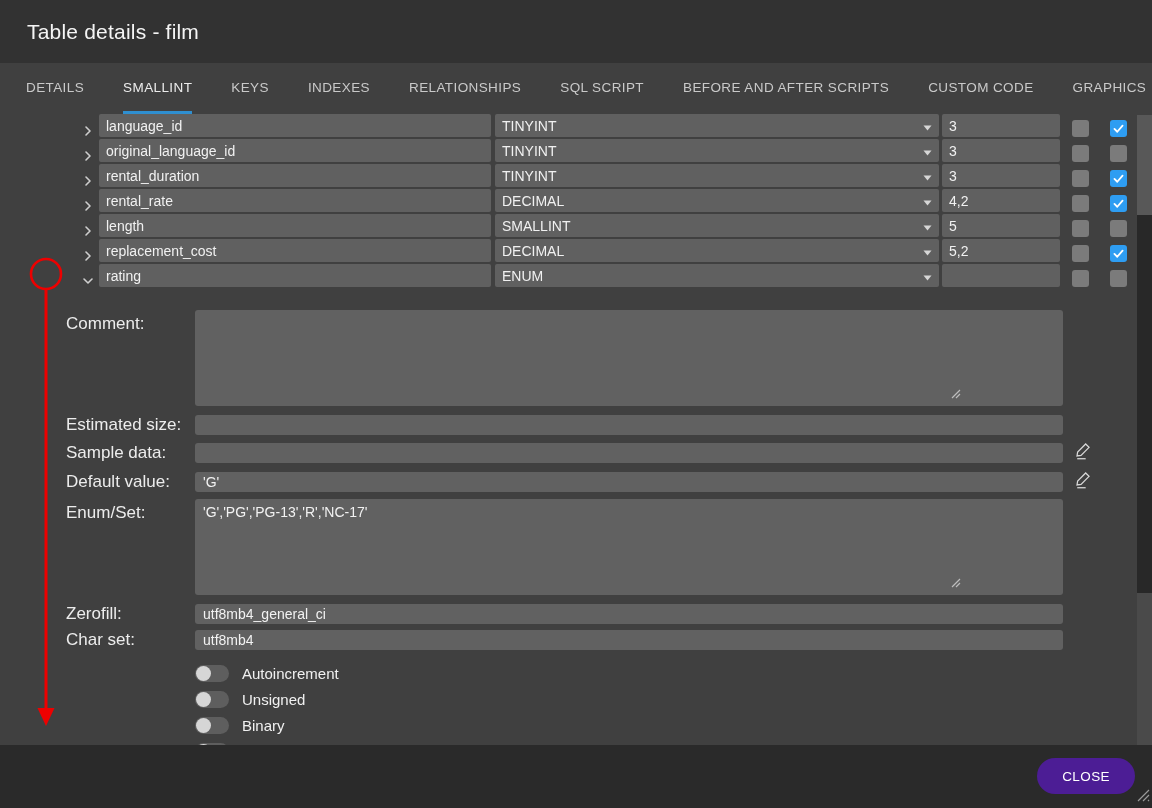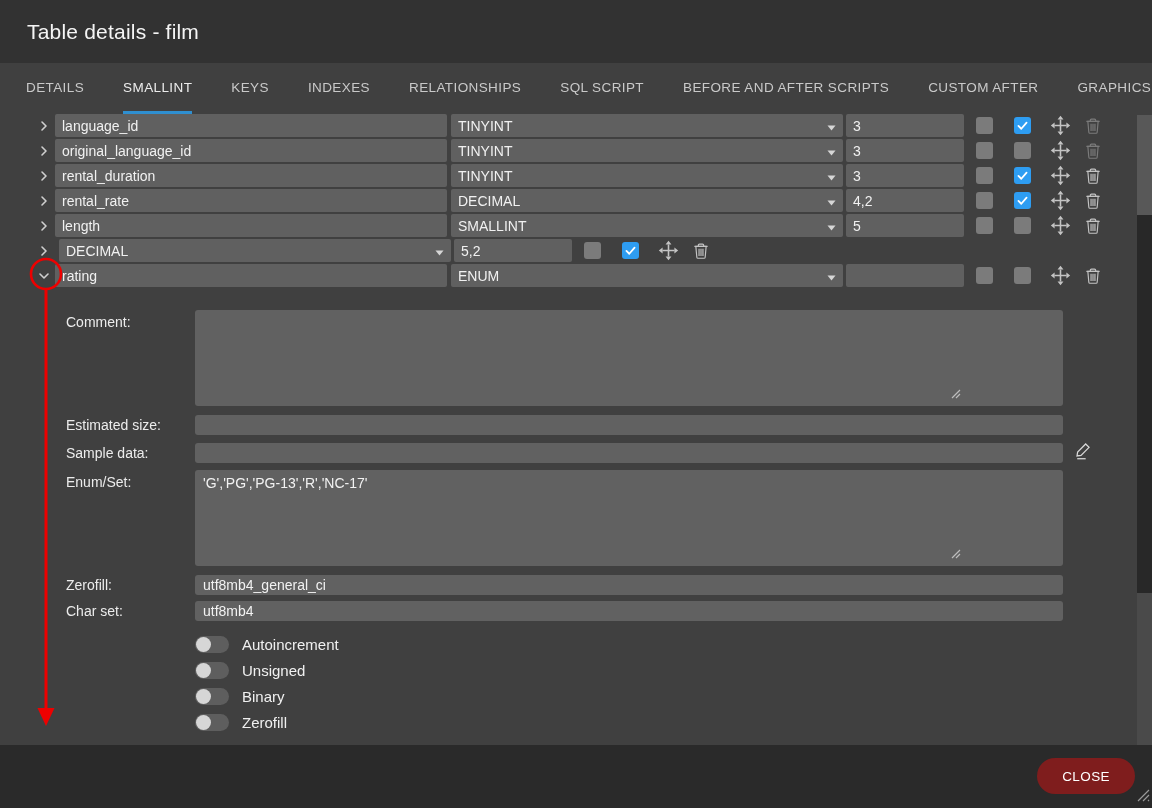--- a/index.html
+++ b/index.html
@@ -24,49 +24,49 @@
   
   .tab-bar { display: flex; gap: 39px; padding: 14px 0 0 26px; height: 48px; }
   .tab {
     font-size: 13.5px; letter-spacing: 0.4px; color: #c9c9c9;
     padding-bottom: 9px; border-bottom: 3px solid transparent; cursor: pointer;
     white-space: nowrap;
   }
   .tab.active { color: #ececec; border-bottom-color: #2f8fd0; }
   
   .rows { margin-top: 0; }
-  .col-row { display: flex; align-items: center; height: 23px; margin-bottom: 2px; }
+  .col-row { display: flex; align-items: flex-end; height: 23px; margin-bottom: 2px; padding-left: 44px; }
   .chev { width: 22px; margin-left: 33px; display: flex; align-items: center; justify-content: center; cursor: pointer; flex: none; }
   .name-input, .size-input, .type-select {
     background: #606060; border: none; border-radius: 2px; height: 23px;
     color: #f1f1f1; font-family: "Liberation Sans", sans-serif; font-size: 14px;
     padding: 0 7px; outline: none;
   }
   .name-input { width: 392px; flex: none; }
-  .type-select { width: 392px; margin-left: 4px; flex: none; display: flex; align-items: center; justify-content: space-between; cursor: pointer; }
+  .type-select { width: 444px; margin-left: 4px; flex: none; display: flex; align-items: center; justify-content: space-between; cursor: pointer; }
   .size-input { width: 118px; margin-left: 3px; flex: none; }
   .checkbox {
     width: 17px; height: 17px; border-radius: 3px; background: #7b7b7b;
     flex: none; cursor: pointer; display: flex; align-items: center; justify-content: center;
   }
   .checkbox.cb1 { margin-left: 12px; }
   .checkbox.cb2 { margin-left: 21px; }
   .checkbox svg { display: none; }
   .checkbox.checked { background: #2e9df2; }
   .checkbox.checked svg { display: block; }
   .icon-btn { flex: none; display: flex; align-items: center; justify-content: center; cursor: pointer; }
   .icon-btn.move { margin-left: 19px; width: 21px; }
   .icon-btn.trash { margin-left: 13px; width: 18px; }
   .icon-btn.disabled { opacity: 0.45; cursor: default; }
   
   .detail-panel { padding: 21px 0 0 66px; }
   .d-row { display: flex; align-items: center; margin-bottom: 6px; }
   .d-row.top { align-items: flex-start; }
   .d-row.mb9 { margin-bottom: 9px; }
-  .d-label { width: 129px; flex: none; font-size: 14px; color: #ececec; }
+  .d-label { width: 129px; flex: none; font-size: 17px; color: #ececec; }
   .d-row.top .d-label { padding-top: 4px; }
   .d-field {
     width: 868px; flex: none; background: #616161; border: none; border-radius: 3px;
     color: #f2f2f2; font-family: "Liberation Sans", sans-serif; font-size: 14px;
     padding: 0 8px; height: 20px; outline: none;
   }
   .ta-wrap { position: relative; width: 768px; flex: none; }
   .ta-wrap .d-field { display: block; width: 868px; height: 96px; resize: none; padding: 5px 8px; }
   .ta-grip { position: absolute; right: 2px; bottom: 3px; pointer-events: none; }
   .pencil { margin-left: 10px; flex: none; cursor: pointer; }
@@ -83,21 +83,21 @@
     border-radius: 50%; background: #d6d6d6;
   }
   .toggle-label { font-size: 15px; color: #f0f0f0; }
   
   .footer {
     position: absolute; left: 0; bottom: 0; width: 1152px; height: 63px;
     background: #2a2a2a; z-index: 40;
   }
   .close-btn {
     position: absolute; right: 17px; top: 13px; height: 36px; padding: 0 25px;
-    border: none; border-radius: 18px; background: #7f1d1d; color: #ffffff;
+    border: none; border-radius: 18px; background: #4c1d95; color: #ffffff;
     font-family: "Liberation Sans", sans-serif; font-size: 13.5px; letter-spacing: 0.4px;
     cursor: pointer;
   }
   .dialog-grip { position: absolute; right: 2px; bottom: 2px; }
   
   .scrollbar { position: absolute; right: 0; top: 115px; width: 15px; height: 630px; background: #282828; z-index: 30; }
   .sb-thumb-top { position: absolute; top: 0; left: 0; width: 15px; height: 100px; background: #585858; }
   .sb-thumb-bottom { position: absolute; top: 478px; left: 0; width: 15px; height: 152px; background: #4a4a4a; }
   
   .annotation { position: absolute; left: 0; top: 0; z-index: 50; pointer-events: none; }
@@ -111,21 +111,21 @@
 <div class="gradient-bar"></div>
 
 <div class="tab-bar">
     <div class="tab">DETAILS</div>
     <div class="tab active">SMALLINT</div>
     <div class="tab">KEYS</div>
     <div class="tab">INDEXES</div>
     <div class="tab">RELATIONSHIPS</div>
     <div class="tab">SQL SCRIPT</div>
     <div class="tab">BEFORE AND AFTER SCRIPTS</div>
-    <div class="tab">CUSTOM AFTER</div>
+    <div class="tab">CUSTOM CODE</div>
     <div class="tab">GRAPHICS</div>
   </div>
 
 <div class="rows">
     <div class="col-row">
     <span class="chev">
       <svg width="12" height="12" viewBox="0 0 12 12">
           <path class="chev-path" d="M4 2 L8 6 L4 10" fill="none" stroke="#cfcfcf" stroke-width="1.6" stroke-linecap="round" stroke-linejoin="round"></path>
         </svg>
     </span>
@@ -313,20 +313,21 @@
         <path d="M6.8 7.5 V15.5 M9 7.5 V15.5 M11.2 7.5 V15.5"></path>
       </svg>
     </span>
   </div>
     <div class="col-row">
     <span class="chev">
       <svg width="12" height="12" viewBox="0 0 12 12">
           <path class="chev-path" d="M4 2 L8 6 L4 10" fill="none" stroke="#cfcfcf" stroke-width="1.6" stroke-linecap="round" stroke-linejoin="round"></path>
         </svg>
     </span>
+    <input class="name-input" value="replacement_cost" style="">
     <div class="type-select">
       <span class="type-label">DECIMAL</span>
       <span>
         <svg width="9" height="6" viewBox="0 0 9 6">
             <path d="M0.5 0.5 L8.5 0.5 L4.5 5.5 Z" fill="#d6d6d6"></path>
           </svg>
       </span>
     </div>
     <input class="size-input" value="5,2" style="">
     <div class="checkbox cb1">
@@ -410,20 +411,28 @@
     <input class="d-field" value="" style="">
   </div>
   <div class="d-row">
     <span class="d-label">Sample data:</span>
     <input class="d-field" value="" style="">
     <span class="pencil"><svg width="19" height="19" viewBox="0 0 18 18" fill="none" stroke="#d8d8d8" stroke-width="1.2">
           <path d="M12 2.8 L15.2 6 L7.6 13.6 L3.8 14.2 L4.4 10.4 Z"></path>
           <path d="M4 16.8 H12"></path>
         </svg></span>
   </div>
+  <div class="d-row">
+    <span class="d-label">Default value:</span>
+    <input class="d-field" value="'G'" style="">
+    <span class="pencil"><svg width="19" height="19" viewBox="0 0 18 18" fill="none" stroke="#d8d8d8" stroke-width="1.2">
+          <path d="M12 2.8 L15.2 6 L7.6 13.6 L3.8 14.2 L4.4 10.4 Z"></path>
+          <path d="M4 16.8 H12"></path>
+        </svg></span>
+  </div>
   <div class="d-row top mb9">
     <span class="d-label">Enum/Set:</span>
     <span class="ta-wrap">
       <textarea class="d-field" style="">'G','PG','PG-13','R','NC-17'</textarea>
       <span class="ta-grip"><svg width="10" height="10" viewBox="0 0 10 10">
             <path d="M1 9 L9 1 M5 9 L9 5" stroke="#bdbdbd" stroke-width="1.2"></path>
           </svg></span>
     </span>
     <span class="pencil"><svg width="19" height="19" viewBox="0 0 18 18" fill="none" stroke="#d8d8d8" stroke-width="1.2">
           <path d="M12 2.8 L15.2 6 L7.6 13.6 L3.8 14.2 L4.4 10.4 Z"></path>

